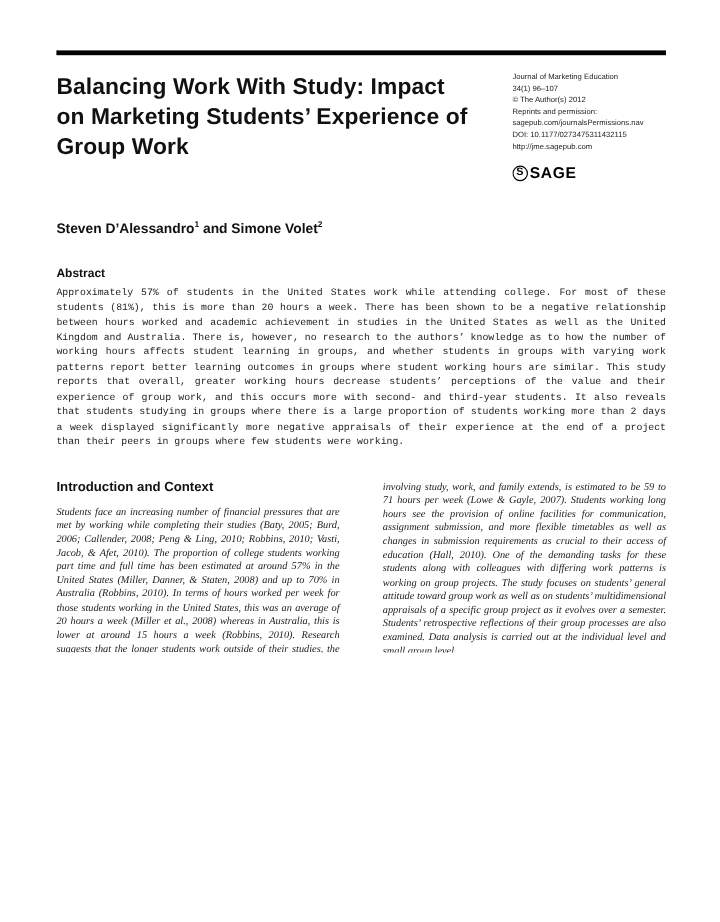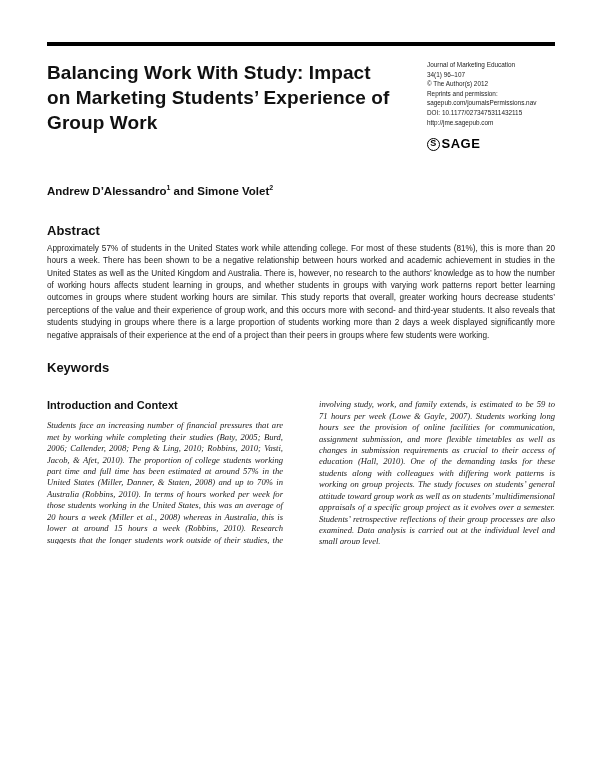--- a/index.html
+++ b/index.html
@@ -72,26 +72,26 @@
     font-family: "Liberation Sans", sans-serif;
     font-weight: bold;
     font-size: 11.5px;
     color: #111;
   }
   .authors sup { font-size: 7px; }
   .abstract-section { margin-top: 26px; }
   .section-label {
     font-family: "Liberation Sans", sans-serif;
     font-weight: bold;
-    font-size: 13px;
+    font-size: 10px;
     color: #111;
     margin-bottom: 5px;
   }
   .abstract-body, .keywords-body {
-    font-family: Liberation Sans, sans-serif;
+    font-family: Liberation Mono, monospace;
     font-size: 8.2px;
     line-height: 1.52;
     text-align: justify;
     color: #222;
   }
   .keywords-section { margin-top: 18px; }
   .keywords-body { text-align: left; }
   .columns {
     margin-top: 24px;
     display: flex;
@@ -151,30 +151,29 @@
         <div>DOI: 10.1177/0273475311432115</div>
         <div>http://jme.sagepub.com</div>
         <div class="sage">
           <span class="sage-s">S</span>
           <span>SAGE</span>
         </div>
       </div>
     </div>
 
     <div class="authors">
-      <span>Andrew  D’Alessandro</span><sup>1</sup><span> and </span><span>Simone Volet</span><sup>2</sup>
+      <span>Steven  D’Alessandro</span><sup>1</sup><span> and </span><span>Simone Volet</span><sup>2</sup>
     </div>
 
     <div class="abstract-section">
       <div class="section-label">Abstract</div>
       <div class="abstract-body">Approximately 57% of students in the United States work while attending college. For most of these students (81%), this is more than 20 hours a week. There has been shown to be a negative relationship between hours worked and academic achievement in studies in the United States as well as the United Kingdom and Australia. There is, however, no research to the authors’ knowledge as to how the number of working hours affects student learning in groups, and whether students in groups with varying work patterns report better learning outcomes in groups where student working hours are similar. This study reports that overall, greater working hours decrease students’ perceptions of the value and their experience of group work, and this occurs more with second- and third-year students. It also reveals that students studying in groups where there is a large proportion of students working more than 2 days a week displayed significantly more negative appraisals of their experience at the end of a project than their peers in groups where few students were working.</div>
     </div>
 
     <div class="keywords-section">
-      <div class="section-label">Keywords</div>
     </div>
 
     <div class="columns">
 
       <div class="col">
         <div class="col-heading">Introduction and Context</div>
         <div class="body-text">Students face an increasing number of financial pressures that are met by working while completing their studies (Baty, 2005; Burd, 2006; Callender, 2008; Peng &amp; Ling, 2010; Robbins, 2010; Vasti, Jacob, &amp; Afet, 2010). The proportion of college students working part time and full time has been estimated at around 57% in the United States (Miller, Danner, &amp; Staten, 2008) and up to 70% in Australia (Robbins, 2010). In terms of hours worked per week for those students working in the United States, this was an average of 20 hours a week (Miller et al., 2008) whereas in Australia, this is lower at around 15 hours a week (Robbins, 2010). Research suggests that the longer students work outside of their studies, the lower their academic performance (Callender, 2008; Carney, McNeish, &amp; McColl, 2005; Furr &amp; Elling, 2000; Miller et al., 2008). Health problems such as insomnia, and risky behavior, such as binge drinking and the use of illegal drugs, have also been shown to be more likely affecting students who work more than 20 hours a week (Miller et al., 2008). Serious academic performance issues have also been associated with students who work more than 30 hours per week (Miller et al., 2008), even when that employment is directly related to what they study (Salamonson &amp; Andrew, 2006). Students who work longer are less involved in campus activities (Furr &amp; Elling, 2000). The working week for these students</div>
       </div>
 
       <div class="col">

